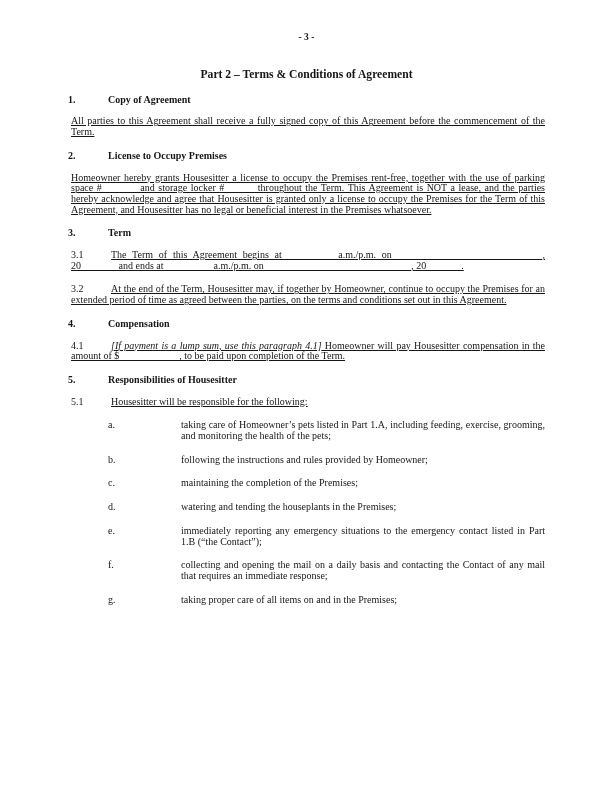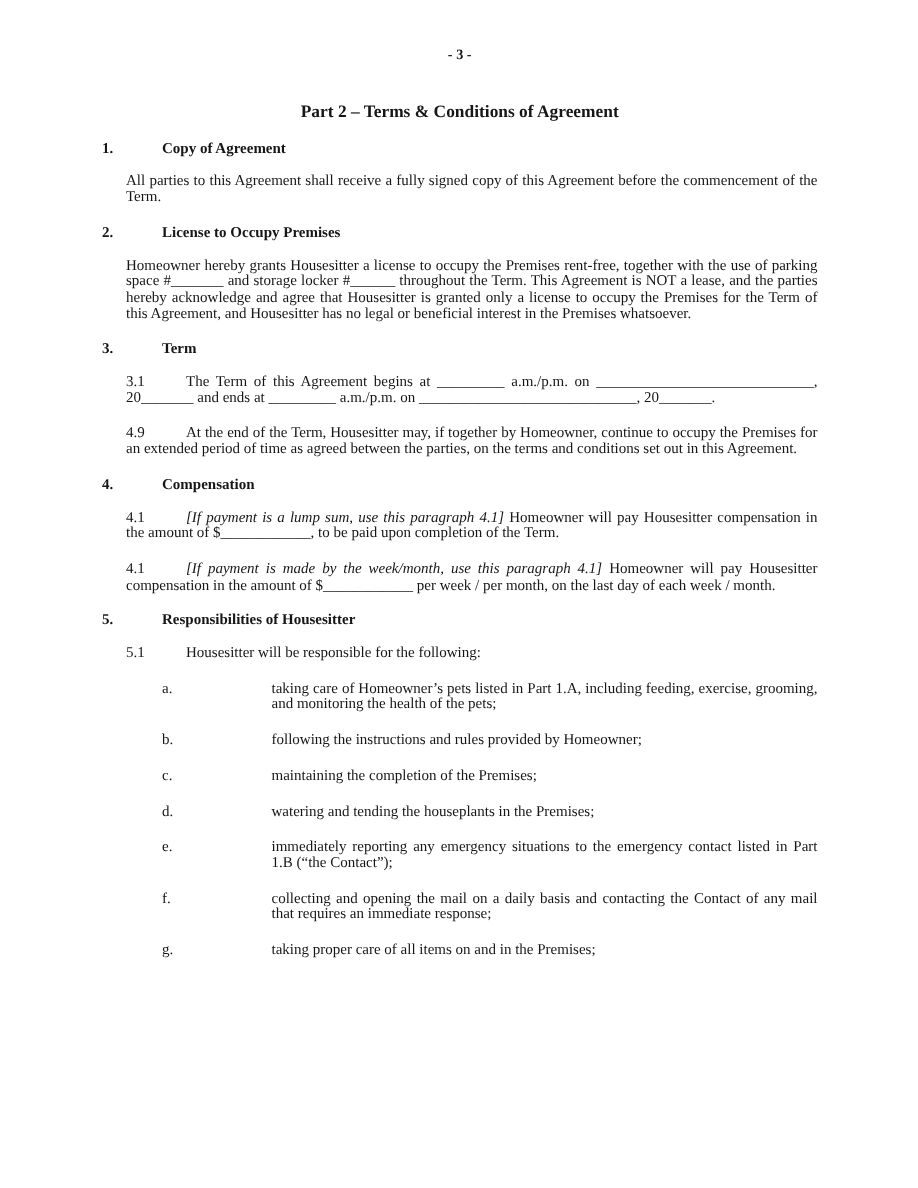--- a/index.html
+++ b/index.html
@@ -36,22 +36,23 @@
   .sec-heading {
     display: flex;
     font-weight: bold;
     margin: 2px 0 11px 0;
   }
   .sec-heading .num {
     flex: 0 0 40px;
     width: 40px;
   }
   .clause-p {
-    margin: 0 0 13px 16px;
+    margin: 0 0 13px 3px;
     text-align: justify;
+    text-decoration: underline;
   }
   .cnum {
     display: inline-block;
     width: 40px;
   }
   .lead-it {
     font-style: italic;
   }
   .letter-item {
     display: flex;
@@ -91,30 +92,29 @@
     </div>
     <p class="clause-p">Homeowner hereby grants Housesitter a license to occupy the Premises rent-free, together with the use of parking space #_______ and storage locker #______ throughout the Term. This Agreement is NOT a lease, and the parties hereby acknowledge and agree that Housesitter is granted only a license to occupy the Premises for the Term of this Agreement, and Housesitter has no legal or beneficial interest in the Premises whatsoever.</p>
   </div>
 
   <div>
     <div class="sec-heading">
       <span class="num">3.</span>
       <span class="txt">Term</span>
     </div>
     <p class="clause-p"><span class="cnum">3.1</span><span>The Term of this Agreement begins at _________ a.m./p.m. on _____________________________, 20_______ and ends at _________ a.m./p.m. on _____________________________, 20_______.</span></p>
-    <p class="clause-p"><span class="cnum">4.9</span><span>At the end of the Term, Housesitter may, if together by Homeowner, continue to occupy the Premises for an extended period of time as agreed between the parties, on the terms and conditions set out in this Agreement.</span></p>
+    <p class="clause-p"><span class="cnum">3.2</span><span>At the end of the Term, Housesitter may, if together by Homeowner, continue to occupy the Premises for an extended period of time as agreed between the parties, on the terms and conditions set out in this Agreement.</span></p>
   </div>
 
   <div>
     <div class="sec-heading">
       <span class="num">4.</span>
       <span class="txt">Compensation</span>
     </div>
     <p class="clause-p"><span class="cnum">4.1</span><em class="lead-it">[If payment is a lump sum, use this paragraph 4.1]</em><span> Homeowner will pay Housesitter compensation in the amount of $____________, to be paid upon completion of the Term.</span></p>
-    <p class="clause-p"><span class="cnum">4.1</span><em class="lead-it">[If payment is made by the week/month, use this paragraph 4.1]</em><span> Homeowner will pay Housesitter compensation in the amount of $____________ per week / per month, on the last day of each week / month.</span></p>
   </div>
 
   <div>
     <div class="sec-heading">
       <span class="num">5.</span>
       <span class="txt">Responsibilities of Housesitter</span>
     </div>
     <p class="clause-p"><span class="cnum">5.1</span><span>Housesitter will be responsible for the following:</span></p>
 
     <div class="letter-item">

